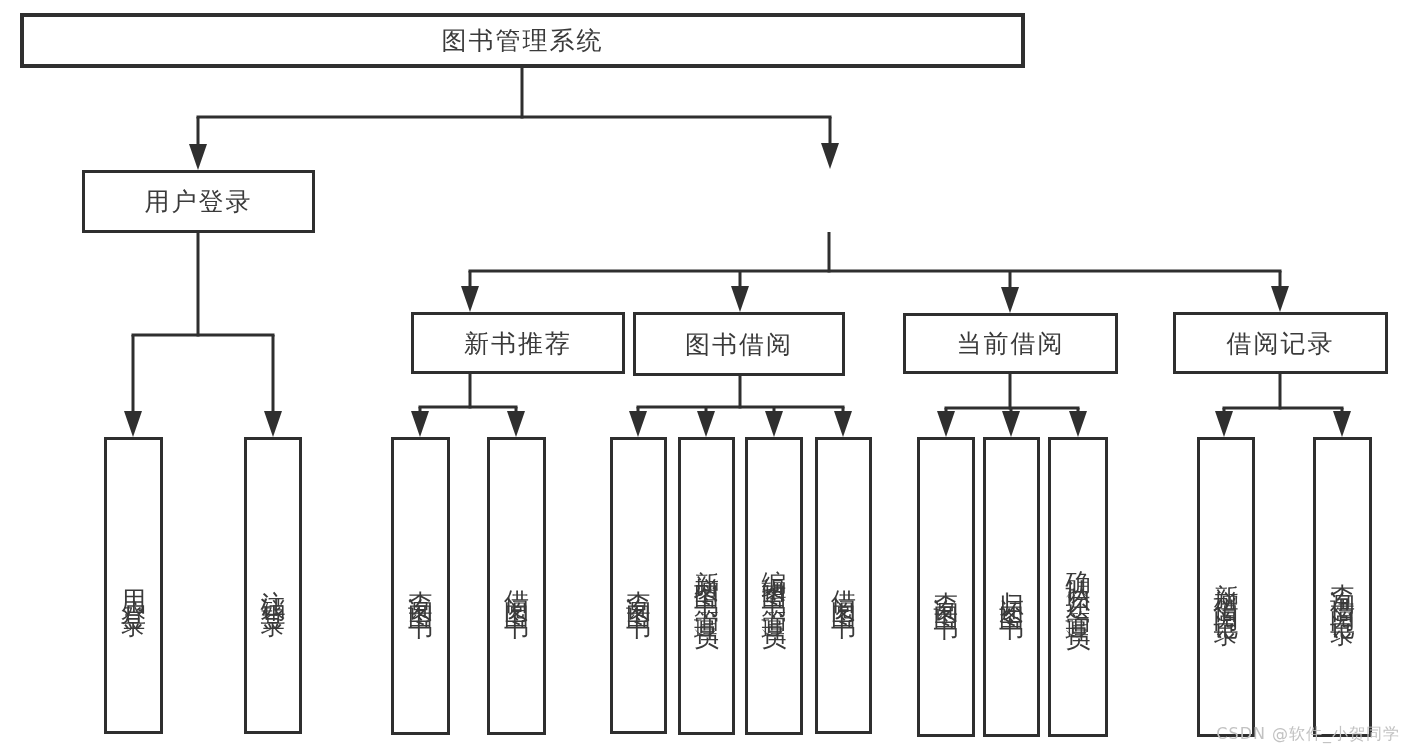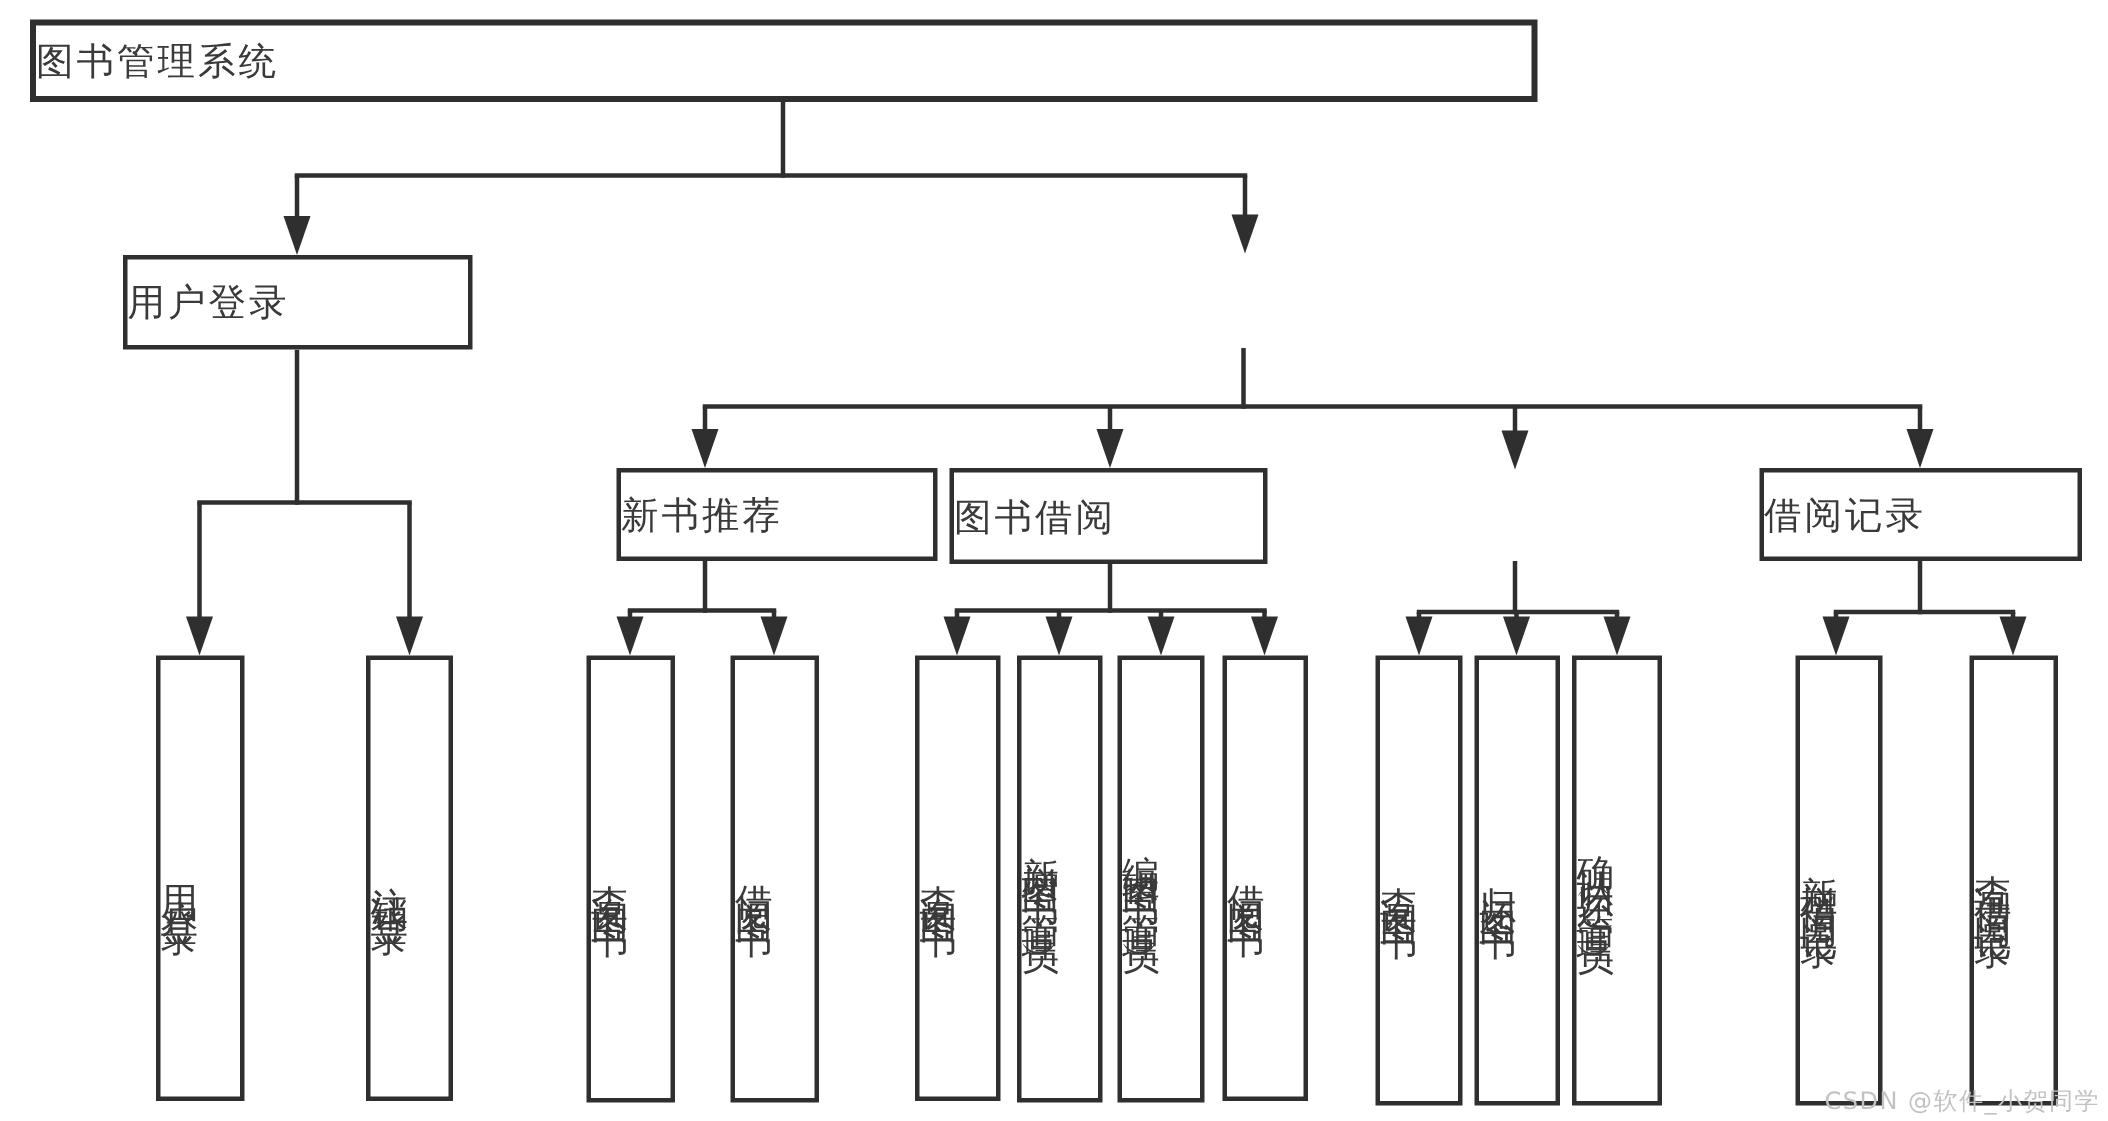--- a/index.html
+++ b/index.html
@@ -13,21 +13,21 @@
   }
   .canvas svg { position: absolute; left: 0; top: 0; }
   .nodes-layer { position: absolute; left: 0; top: 0; width: 100%; height: 100%; }
   .node {
     position: absolute;
     box-sizing: border-box;
     border: 3px solid var(--line-color, #2f2f2f);
     background: #ffffff;
     display: flex;
     align-items: center;
-    justify-content: flex-start;
+    justify-content: center;
     color: var(--text-color, #3a3a3a);
   }
   .node.level-1 { border-width: 4px; }
   .node.horizontal span {
     font-size: 25px;
     letter-spacing: 2px;
     white-space: nowrap;
     line-height: 1;
   }
   .node.vertical span {
@@ -112,20 +112,23 @@
       </div>
       <div class="node horizontal" style="left: 82px; top: 170px; width: 233px; height: 63px;">
         <span>用户登录</span>
       </div>
       <div class="node horizontal" style="left: 363px; top: 312px; width: 214px; height: 62px; margin-left: 48px;">
         <span>新书推荐</span>
       </div>
       <div class="node horizontal" style="left: 633px; top: 312px; width: 212px; height: 64px;">
         <span>图书借阅</span>
       </div>
+      <div class="node horizontal" style="left: 903px; top: 313px; width: 215px; height: 61px;">
+        <span>当前借阅</span>
+      </div>
       <div class="node horizontal" style="left: 1173px; top: 312px; width: 215px; height: 62px;">
         <span>借阅记录</span>
       </div>
       <div class="node vertical" style="left: 104px; top: 437px; width: 59px; height: 297px;">
         <span>用户登录</span>
       </div>
       <div class="node vertical" style="left: 244px; top: 437px; width: 58px; height: 297px;">
         <span>注销登录</span>
       </div>
       <div class="node vertical" style="left: 391px; top: 437px; width: 59px; height: 298px;">

